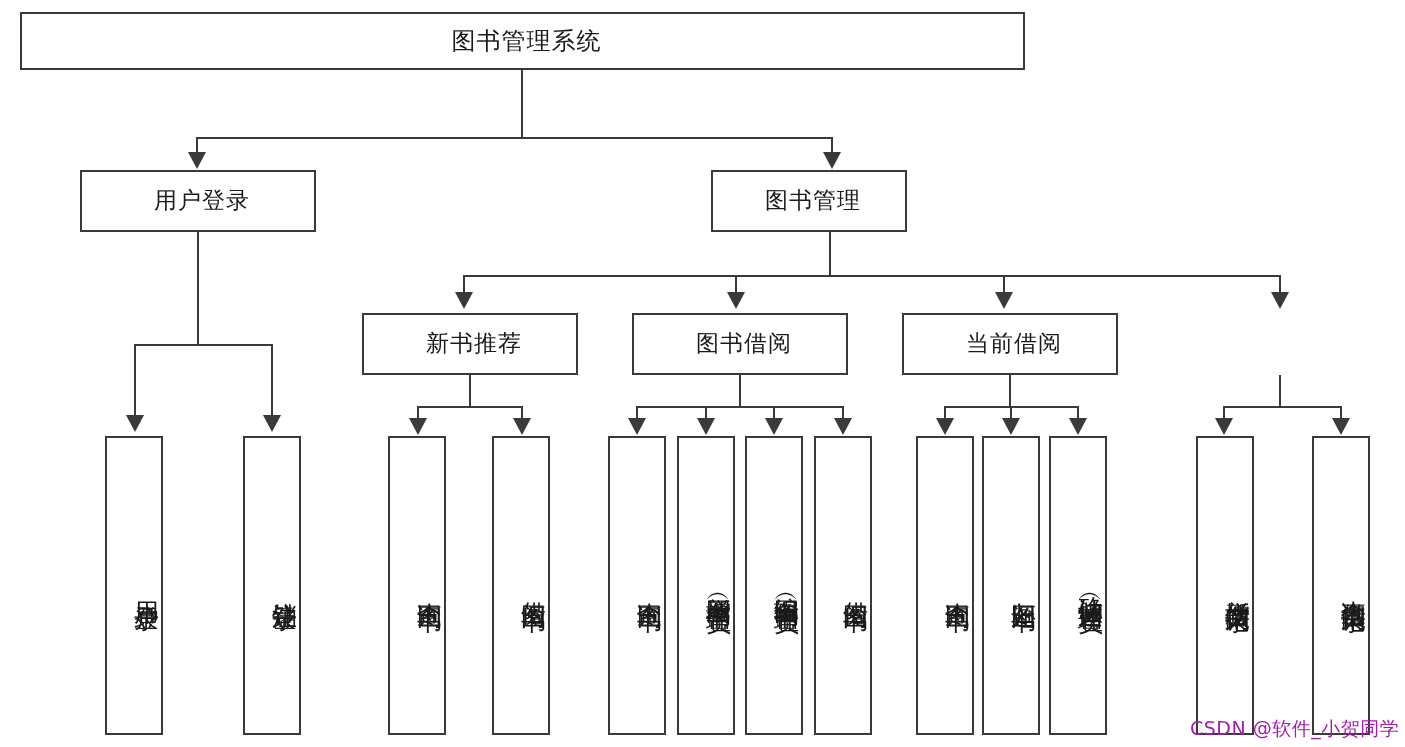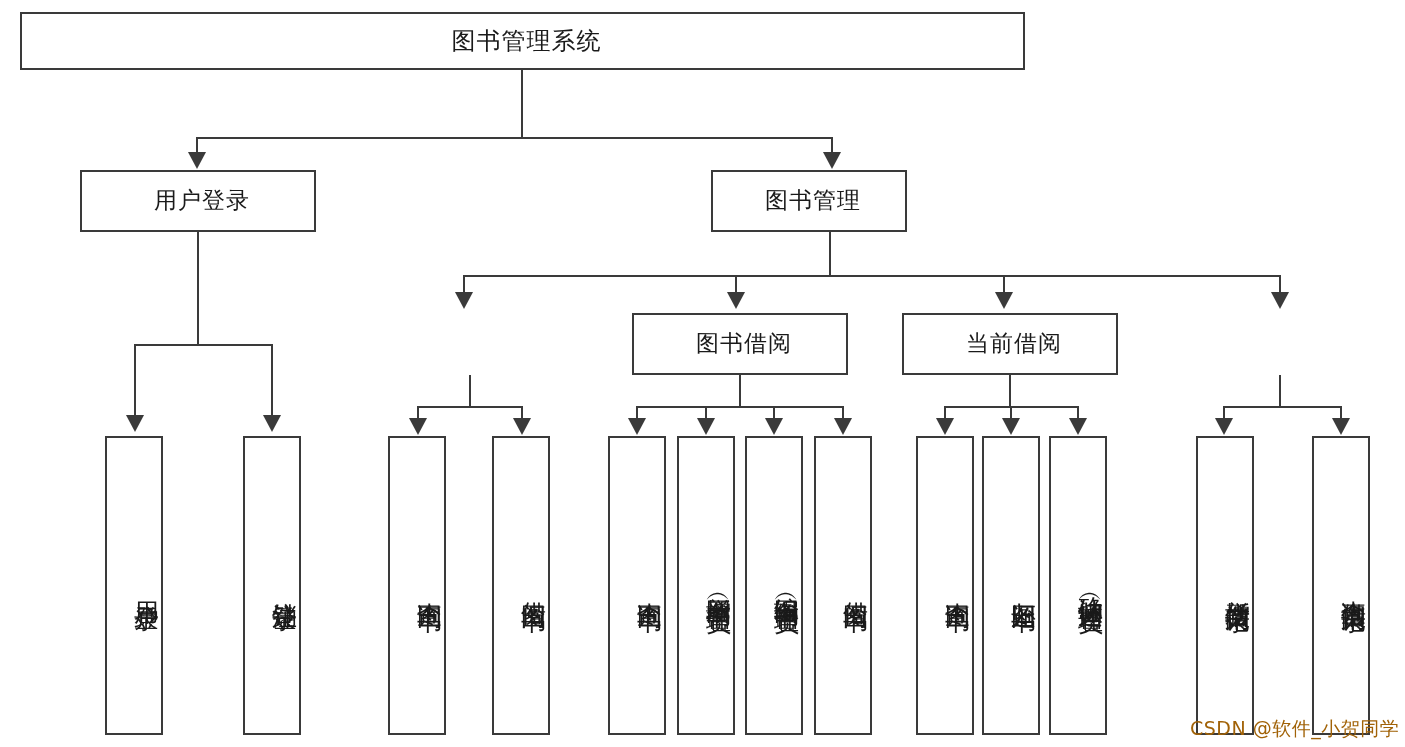--- a/index.html
+++ b/index.html
@@ -71,21 +71,21 @@
     position: absolute;
     width: 0;
     height: 0;
     border-left: 9px solid transparent;
     border-right: 9px solid transparent;
     border-top: 17px solid #3a3a3a;
   }
   .watermark {
     position: absolute;
     font-size: 19px;
-    color: #a16207;
+    color: #a21caf;
     white-space: nowrap;
     letter-spacing: 0.5px;
     font-family: "DejaVu Sans", "Liberation Sans", sans-serif;
   }
 </style>
 </head>
 <body>
 
 <div id="canvas">
 
@@ -121,20 +121,23 @@
   <div class="lineH" style="left:463px; top:275px; width:818px;"></div>
   <div class="lineV" style="left:463px; top:275px; height:22px;"></div>
   <div class="arrow" style="left:455px; top:292px;"></div>
   <div class="lineV" style="left:735px; top:275px; height:22px;"></div>
   <div class="arrow" style="left:727px; top:292px;"></div>
   <div class="lineV" style="left:1003px; top:275px; height:22px;"></div>
   <div class="arrow" style="left:995px; top:292px;"></div>
   <div class="lineV" style="left:1279px; top:275px; height:22px;"></div>
   <div class="arrow" style="left:1271px; top:292px;"></div>
 
+  <div class="node horiz" style="left:362px; top:313px; width:216px; height:62px;">
+    <span>新书推荐</span>
+  </div>
   <div class="node horiz" style="left:902px; top:313px; width:216px; height:62px;">
     <span>当前借阅</span>
   </div>
   <div class="node horiz" style="left:632px; top:313px; width:216px; height:62px;">
     <span>图书借阅</span>
   </div>
 
   <div class="lineV" style="left:469px; top:375px; height:32px;"></div>
   <div class="lineH" style="left:417px; top:406px; width:105px;"></div>
   <div class="lineV" style="left:417px; top:406px; height:15px;"></div>

